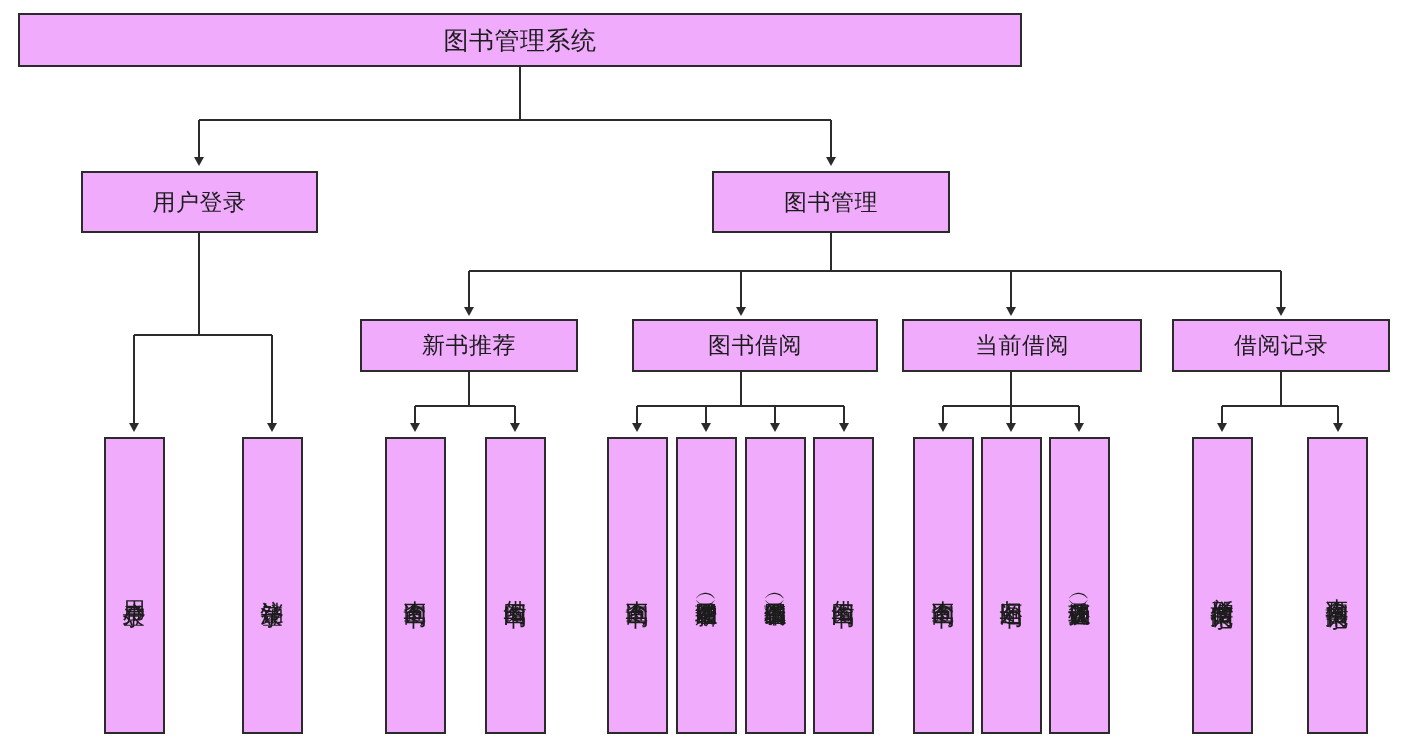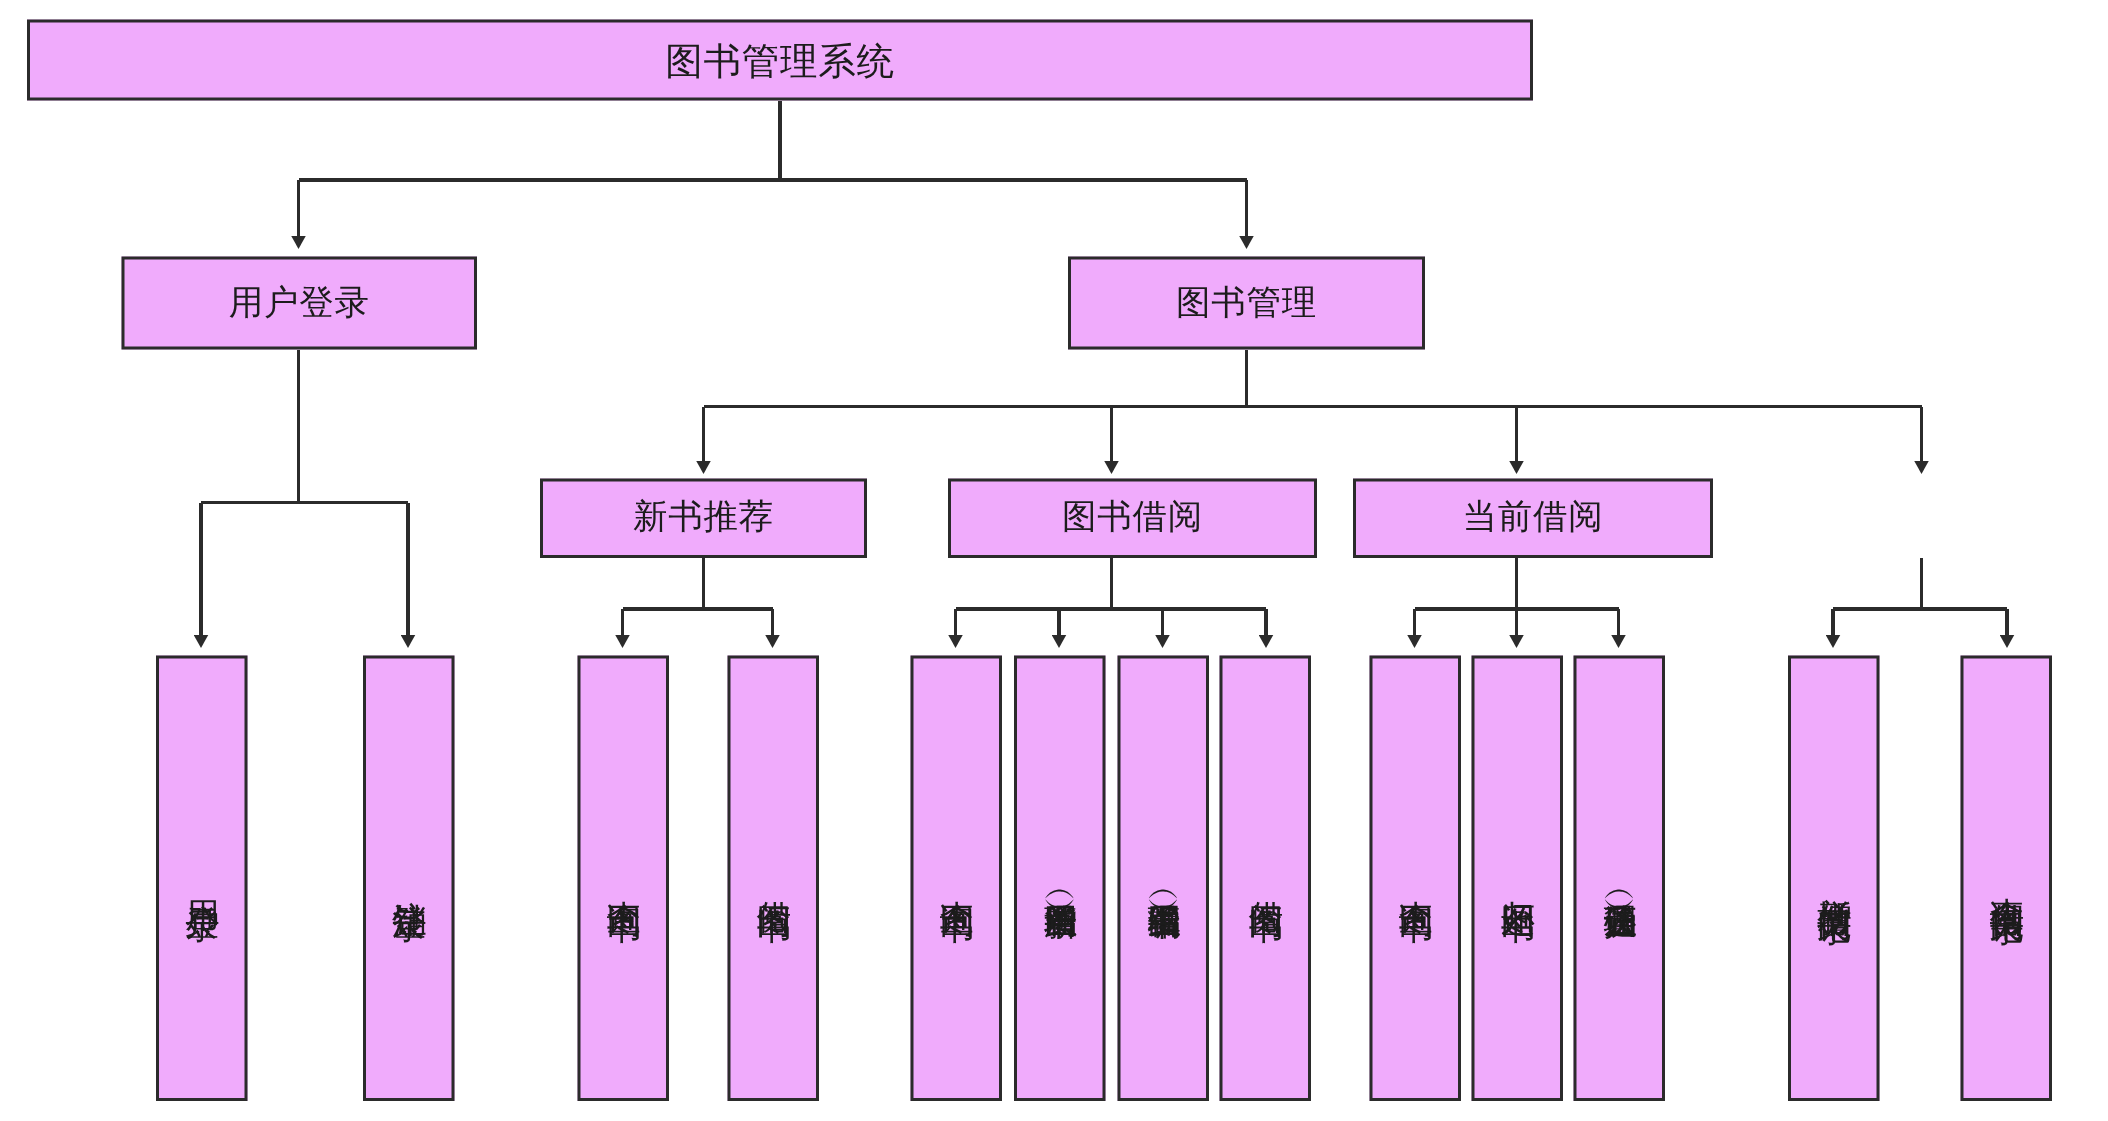--- a/index.html
+++ b/index.html
@@ -154,20 +154,23 @@
   </div>
 
   <div class="node level-2" style="left:632px; top:319px; width:246px; height:53px;">
     <span class="node-label">图书借阅</span>
   </div>
 
   <div class="node level-2" style="left:902px; top:319px; width:240px; height:53px;">
     <span class="node-label">当前借阅</span>
   </div>
 
+  <div class="node level-2" style="left:1172px; top:319px; width:218px; height:53px;">
+    <span class="node-label">借阅记录</span>
+  </div>
 
   <div class="node leaf" style="left:104px; top:437px; width:61px; height:297px;">
     <span class="node-label">用户登录</span>
   </div>
 
   <div class="node leaf" style="left:242px; top:437px; width:61px; height:297px;">
     <span class="node-label">注销登录</span>
   </div>
 
   <div class="node leaf" style="left:385px; top:437px; width:61px; height:297px;">

